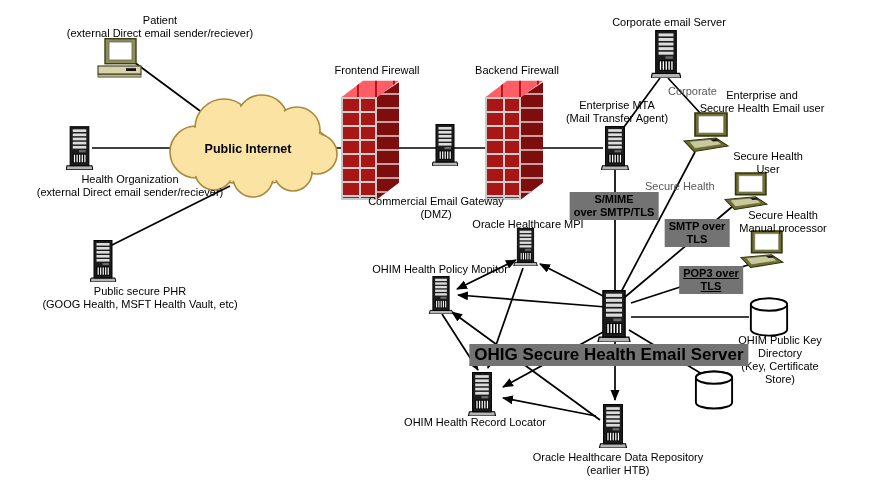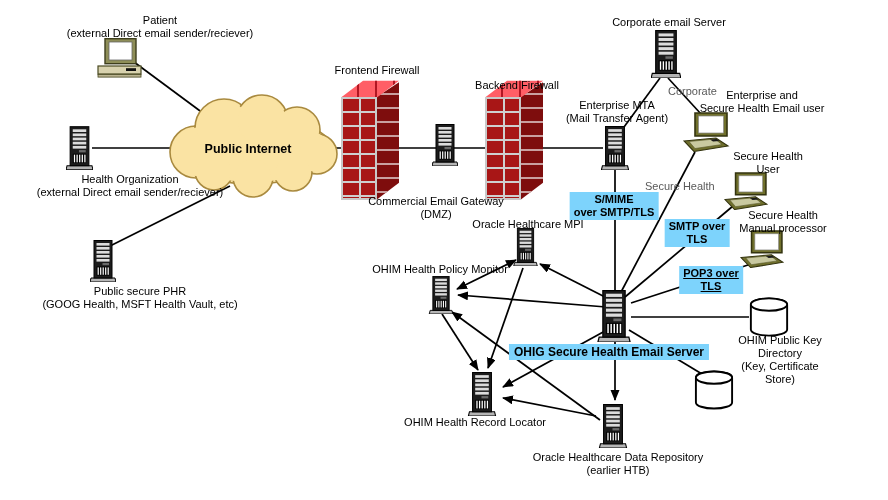--- a/index.html
+++ b/index.html
@@ -2,23 +2,23 @@
 <html><head>
 <meta charset="utf-8">
 <style>
   html,body{margin:0;padding:0;background:#fff;}
   .stage{position:relative;width:888px;height:500px;background:#ffffff;overflow:hidden;
          font-family:"Liberation Sans",sans-serif;}
   .overlay{position:absolute;left:0;top:0;}
   .lbl{position:absolute;transform:translateX(-50%);text-align:center;font-weight:normal;
        font-size:11px;line-height:1.18;color:#000;white-space:pre-line;}
   .lbl-gray{position:absolute;font-weight:normal;font-size:11px;color:#595959;white-space:nowrap;}
-  .ylw{position:absolute;transform:translateX(-50%);background:#7dd3fc;color:#000;font-weight:bold;
+  .ylw{position:absolute;transform:translateX(-50%);background:#737373;color:#000;font-weight:bold;
        font-size:11px;line-height:1.2;text-align:center;padding:1px 4px;white-space:pre-line;}
-  .ylw-big{white-space:nowrap;font-size:12px;padding:1px 5px;text-align:right;}
+  .ylw-big{white-space:nowrap;font-size:17px;padding:1px 5px;text-align:right;}
   .icon{position:absolute;}
   .cloud-text{font:bold 12.5px "Liberation Sans",sans-serif;}
   
   .fw{position:absolute;width:58px;height:122px;}
   .fw .front{position:absolute;left:0;top:17px;width:36px;height:103px;box-sizing:border-box;
      background-color:#a81616;
      background-image:repeating-linear-gradient(to bottom,rgba(0,0,0,0) 0 12px,#cfcfcf 12px 14px),
                       repeating-linear-gradient(to right,rgba(0,0,0,0) 0 16px,#cfcfcf 16px 18px);
      border:2px solid #c9c9c9;}
   .fw .top{position:absolute;left:0;top:0;width:58px;height:19px;background:#ff5e66;
@@ -196,21 +196,21 @@
       <use href="#sym-cyl"></use>
     </svg>
 
   <div class="lbl" style="left:160px;top:14px;">Patient
 (external Direct email sender/reciever)</div>
   <div class="lbl" style="left:130px;top:173px;">Health Organization
 (external Direct email sender/reciever)</div>
   <div class="lbl" style="left:140px;top:285px;">Public secure PHR
 (GOOG Health, MSFT Health Vault, etc)</div>
   <div class="lbl" style="left:377px;top:64px;">Frontend Firewall</div>
-  <div class="lbl" style="left:517px;top:79px;text-align:right;">Backend Firewall</div>
+  <div class="lbl" style="left:517px;top:64px;text-align:right;">Backend Firewall</div>
   <div class="lbl" style="left:436px;top:195px;">Commercial Email Gateway
 (DMZ)</div>
   <div class="lbl" style="left:617px;top:99px;">Enterprise MTA
 (Mail Transfer Agent)</div>
   <div class="lbl" style="left:669px;top:16px;">Corporate email Server</div>
   <div class="lbl" style="left:762px;top:89px;">Enterprise and
 Secure Health Email user</div>
   <div class="lbl" style="left:768px;top:150px;">Secure Health
 User</div>
   <div class="lbl" style="left:783px;top:209px;">Secure Health

